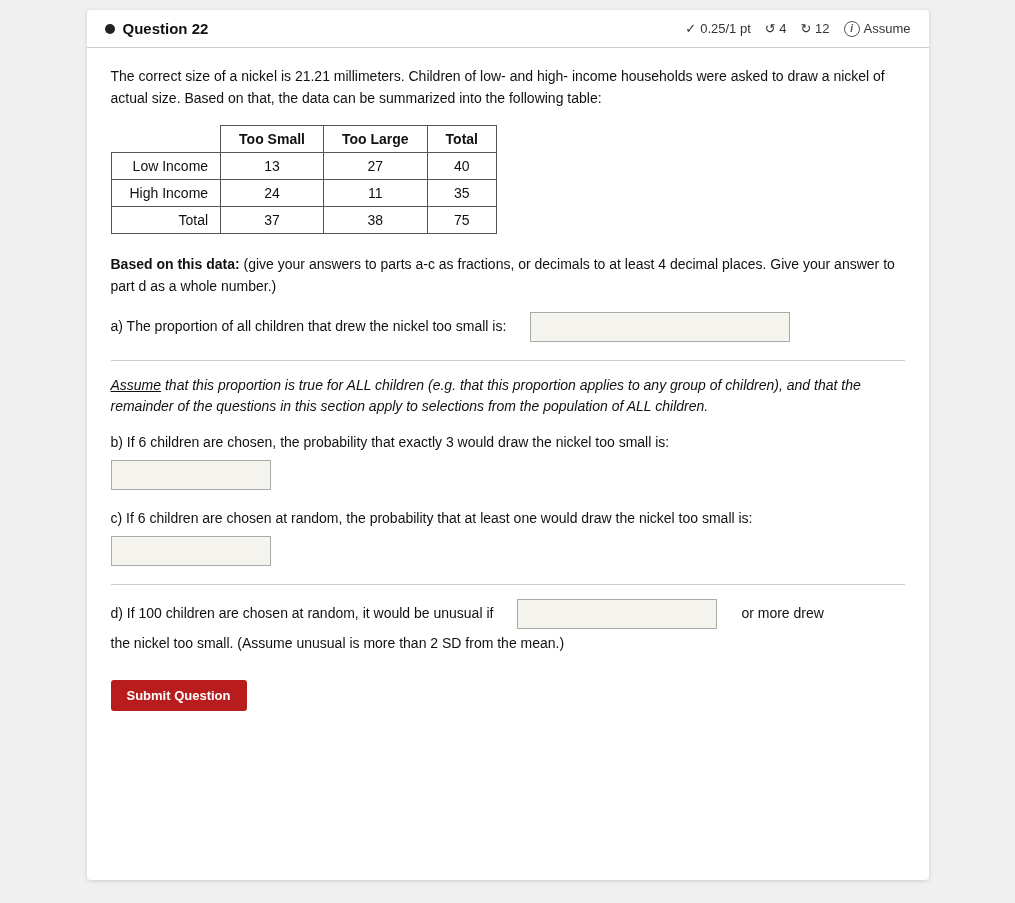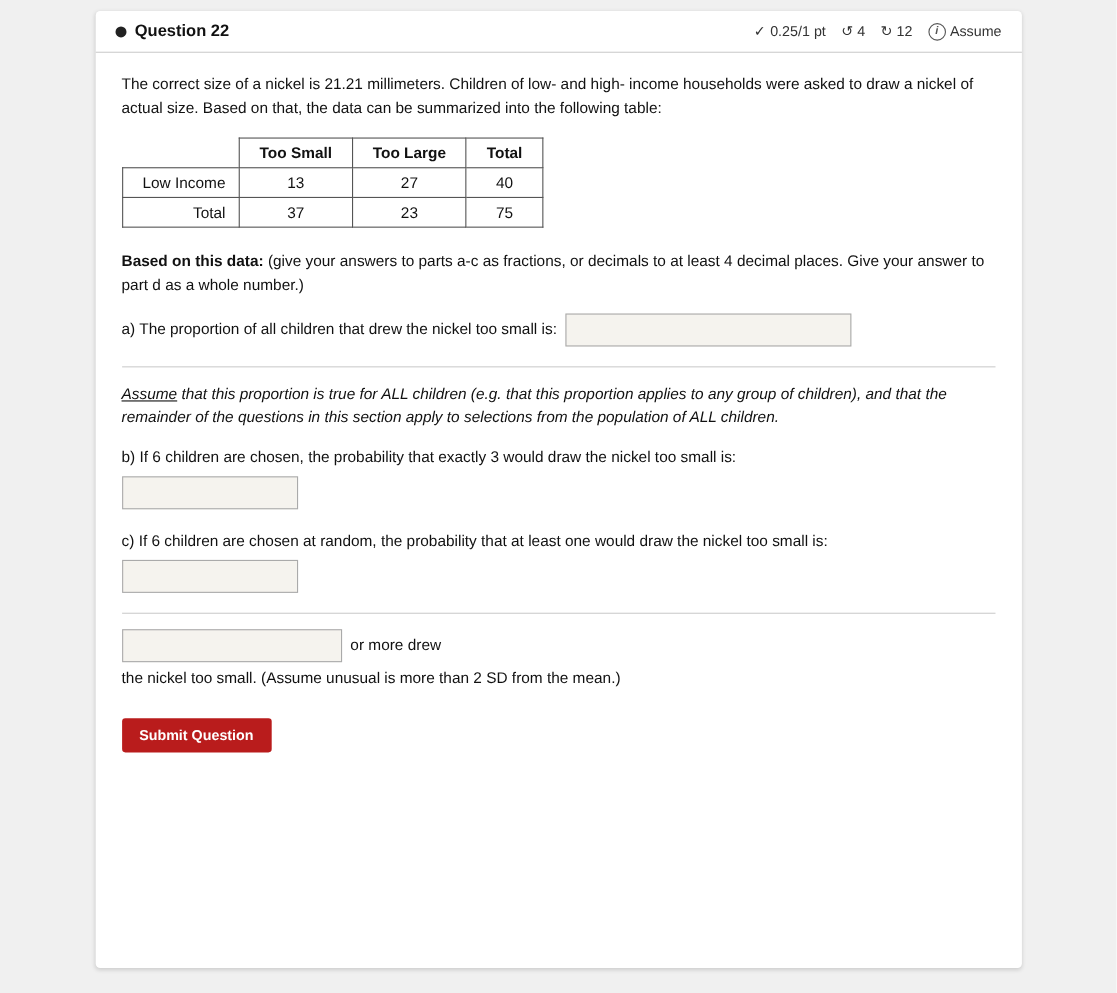--- a/index.html
+++ b/index.html
@@ -119,21 +119,21 @@
       font-size: 14px;
       line-height: 1.55;
     }
     .question-part label {
       display: block;
       margin-bottom: 6px;
     }
     .inline-input-row {
       display: flex;
       align-items: center;
-      gap: 8px;
+      gap: 24px;
       margin-bottom: 4px;
       flex-wrap: wrap;
     }
     input[type="text"] {
       border: 1px solid #aaa;
       background: #f5f3ee;
       height: 30px;
       padding: 2px 6px;
       font-size: 14px;
       outline: none;
@@ -228,23 +228,29 @@
         </tr>
       </thead>
       <tbody>
         <tr>
           <td>Low Income</td>
           <td>13</td>
           <td>27</td>
           <td>40</td>
         </tr>
         <tr>
+          <td>High Income</td>
+          <td>24</td>
+          <td>11</td>
+          <td>35</td>
+        </tr>
+        <tr>
           <td>Total</td>
           <td>37</td>
-          <td>23</td>
+          <td>38</td>
           <td>75</td>
         </tr>
       </tbody>
     </table>
 
     
     <p class="based-on">
       <strong>Based on this data:</strong><span> (give your answers to parts a-c as fractions, or decimals to at least 4 decimal places. Give your answer to part d as a whole number.)</span>
     </p>
 
@@ -273,20 +279,21 @@
     <div class="question-part">
       <label>c) If 6 children are chosen at random, the probability that at least one would draw the nickel too small is:</label>
       <input type="text" class="input-medium" placeholder="" style="">
     </div>
 
     <hr class="divider">
 
     
     <div class="question-part">
       <div class="inline-input-row">
+        <span>d) If 100 children are chosen at random, it would be unusual if</span>
         <input type="text" class="input-large" placeholder="" style="">
         <span>or more drew</span>
       </div>
       <div style="margin-top:4px;">the nickel too small. (Assume unusual is more than 2 SD from the mean.)</div>
     </div>
 
     
     <button class="submit-btn">Submit Question</button>
   </div>
 </div>

